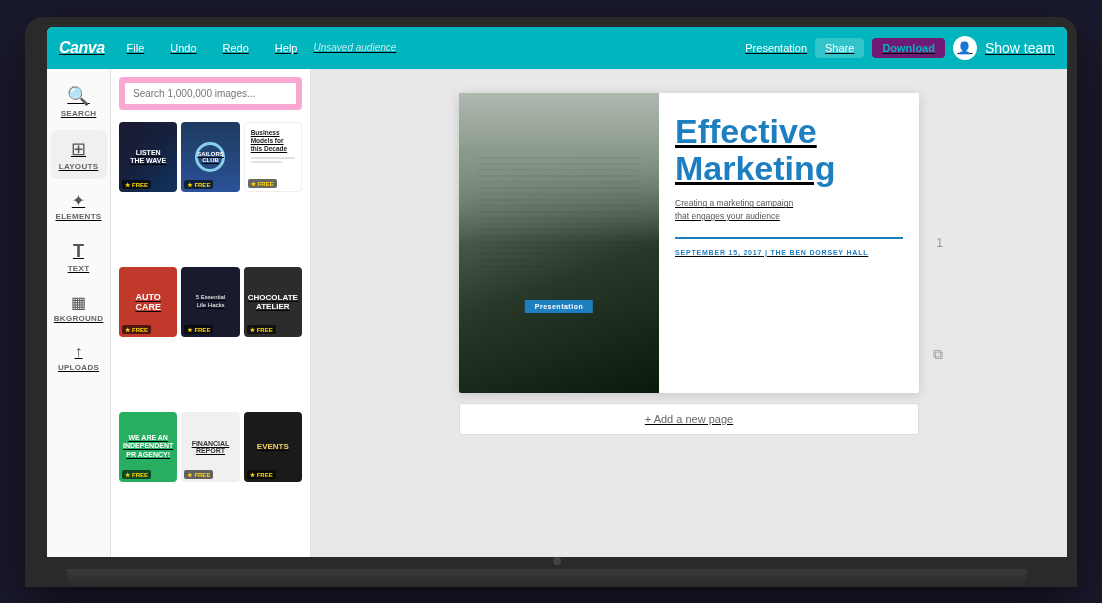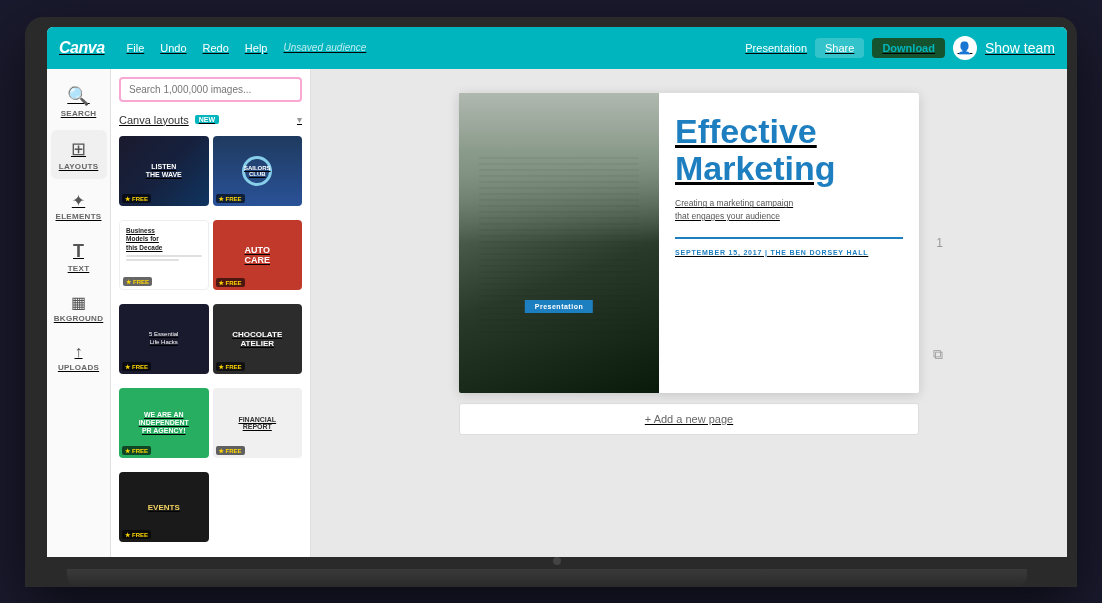--- a/index.html
+++ b/index.html
@@ -70,21 +70,21 @@
     .canva-logo {
       color: white;
       font-weight: 700;
       font-size: 16px;
       font-style: italic;
       margin-right: 6px;
       letter-spacing: -0.5px;
     }
     .topbar-menu {
       display: flex;
-      gap: 4px;
+      gap: 14px;
     }
     .topbar-menu-item {
       color: white;
       font-size: 11px;
       padding: 3px 6px;
       cursor: pointer;
       border-radius: 3px;
     }
     .topbar-unsaved {
       color: rgba(255,255,255,0.75);
@@ -107,21 +107,21 @@
       background: rgba(255,255,255,0.2);
       color: white;
       border: none;
       border-radius: 4px;
       padding: 4px 10px;
       font-size: 11px;
       cursor: pointer;
       font-weight: 500;
     }
     .topbar-btn.download {
-      background: #14532d;
+      background: #701a75;
       color: #00b5be;
       font-weight: 600;
     }
     .topbar-avatar {
       width: 24px;
       height: 24px;
       border-radius: 50%;
       background: white;
       overflow: hidden;
       display: flex;
@@ -186,21 +186,21 @@
       display: flex;
       flex-direction: column;
       overflow: hidden;
       flex-shrink: 0;
     }
     .search-box {
       padding: 8px;
     }
     .search-input {
       width: 100%;
-      border: 2px solid #f9a8d4;
+      border: 6px solid #f9a8d4;
       border-radius: 4px;
       padding: 5px 8px;
       font-size: 10px;
       color: #999;
       outline: none;
     }
     .layouts-header {
       display: flex;
       align-items: center;
       padding: 4px 8px 6px;
@@ -219,21 +219,21 @@
       padding: 1px 4px;
       border-radius: 2px;
     }
     .layouts-chevron {
       margin-left: auto;
       color: #999;
       font-size: 10px;
     }
     .templates-grid {
       display: grid;
-      grid-template-columns: 1fr 1fr;
+      grid-template-columns: 1fr 1fr 1fr;
       gap: 4px;
       padding: 4px 8px;
       overflow-y: auto;
       flex: 1;
     }
     .template-item {
       border-radius: 4px;
       overflow: hidden;
       cursor: pointer;
       position: relative;
@@ -468,25 +468,20 @@
           <div class="sidebar-icon-item">
             <span class="icon-symbol" style="font-size:16px;">↑</span>
             <span class="icon-label">UPLOADS</span>
           </div>
         </div>
 
         <div class="templates-panel">
           <div class="search-box">
             <input class="search-input" type="text" placeholder="Search 1,000,000 images..." style="">
           </div>
-          <div class="layouts-header">
-            <span class="layouts-label">Canva layouts</span>
-            <span class="new-badge">NEW</span>
-            <span class="layouts-chevron">▾</span>
-          </div>
           <div class="templates-grid">
 
             <div class="template-item t1">
               <div class="t1-text">LISTEN<br>THE WAVE</div>
               <span class="free-badge">FREE</span>
             </div>
             <div class="template-item t2">
               <div class="t2-circle">SAILORS<br>CLUB</div>
               <span class="free-badge">FREE</span>
             </div>

